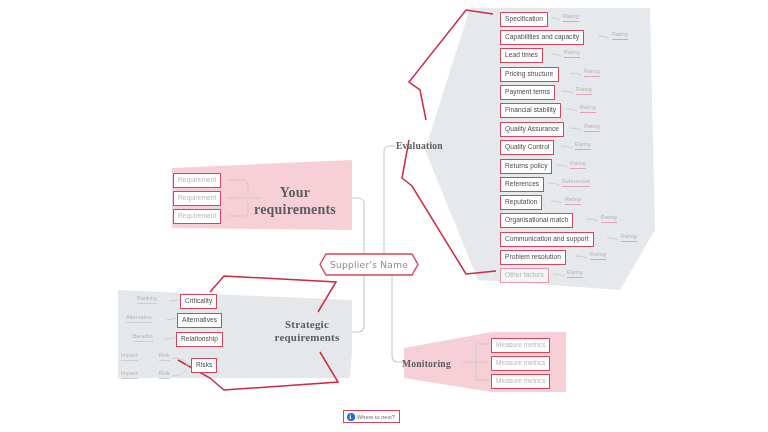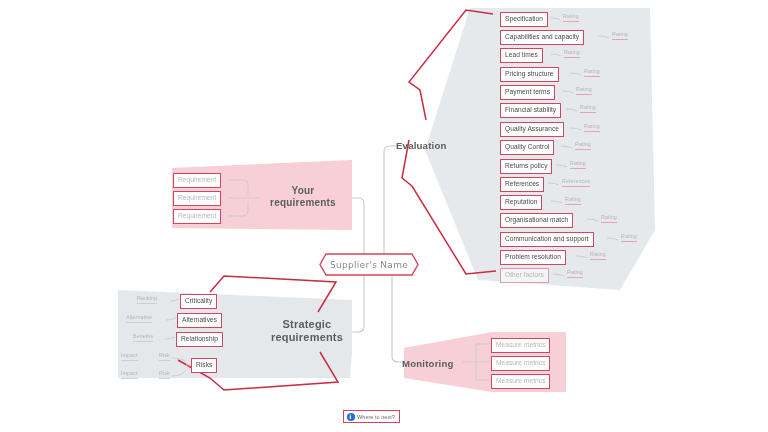--- a/index.html
+++ b/index.html
@@ -86,30 +86,30 @@
     justify-content: center;
     font-family: "DejaVu Sans", sans-serif;
     font-size: 9px;
     color: #8a8a8d;
     letter-spacing: 0.3px;
   }
 
   
   .branch-title {
     position: absolute;
-    font-family: Liberation Sans, sans-serif;
+    font-family: Liberation Serif, serif;
     font-weight: bold;
     color: #5d5d61;
     line-height: 1.18;
     letter-spacing: 0.2px;
     text-align: center;
     white-space: nowrap;
   }
   #title-evaluation { left: 396px; top: 140px; font-size: 9.6px; }
-  #title-yourreq    { left: 256px; top: 185px; font-size: 10px; width: 94px; }
+  #title-yourreq    { left: 248px; top: 185px; font-size: 14px; width: 94px; }
   #title-strategic  { left: 258px; top: 318px; font-size: 11px; width: 98px; }
   #title-monitoring { left: 402px; top: 358px; font-size: 9.6px; }
 
   
   #callout {
     position: absolute;
     left: 343px;
     top: 410px;
     height: 13px;
     box-sizing: border-box;

